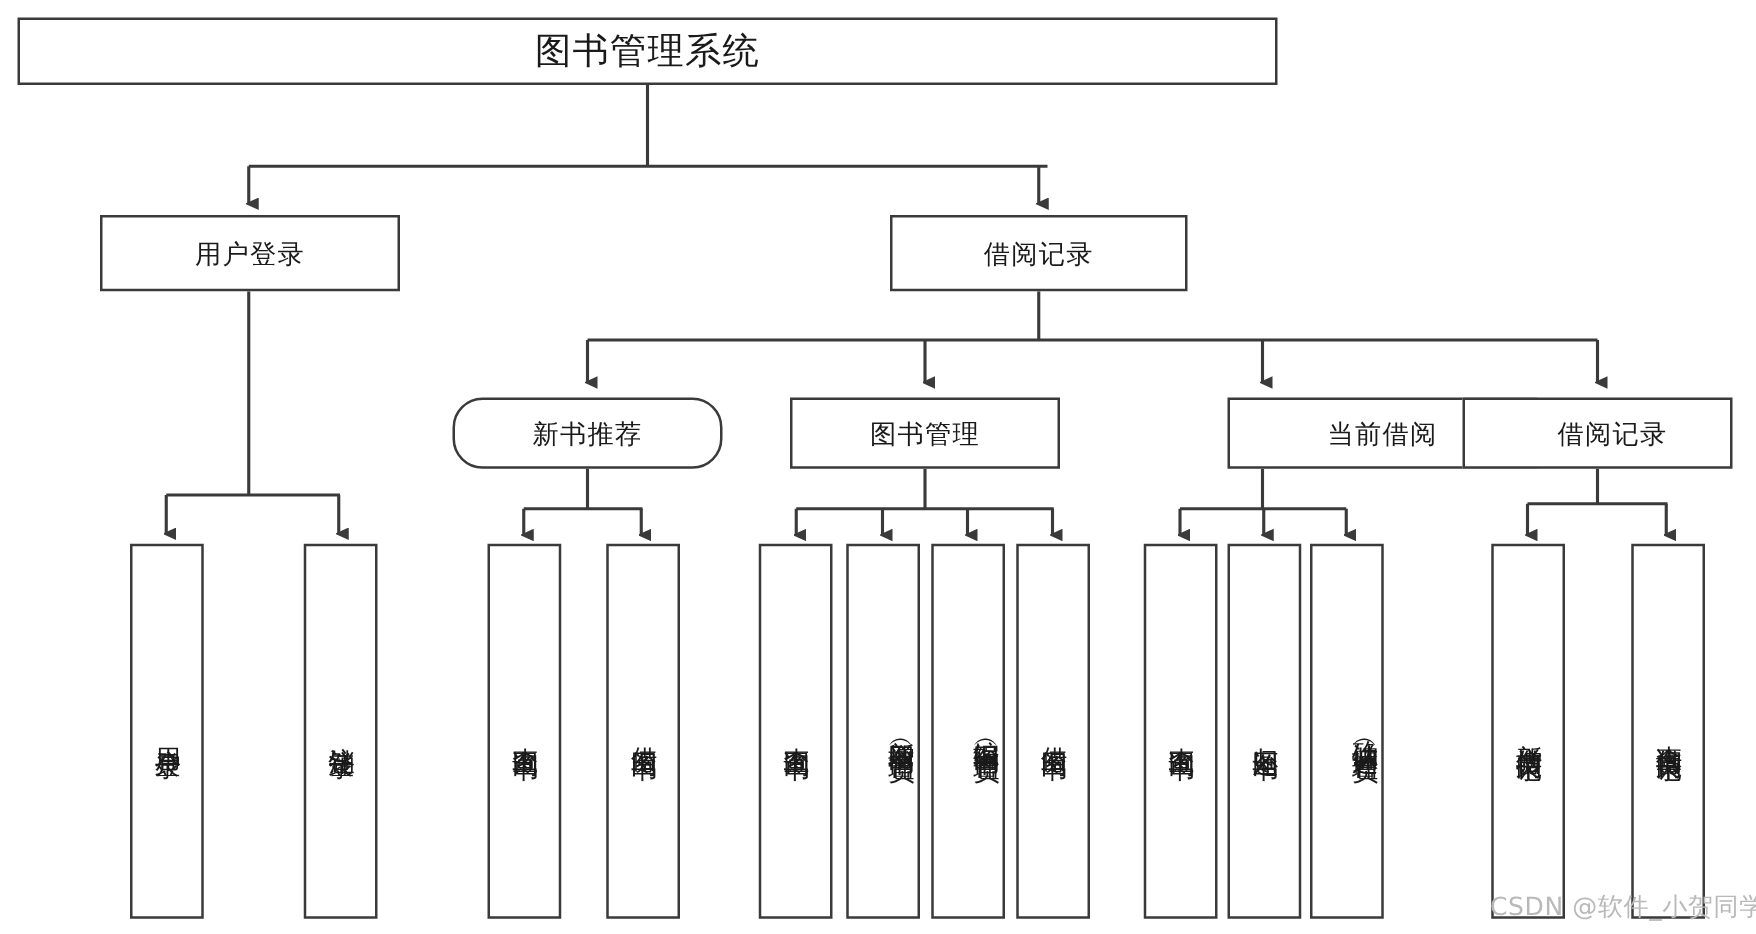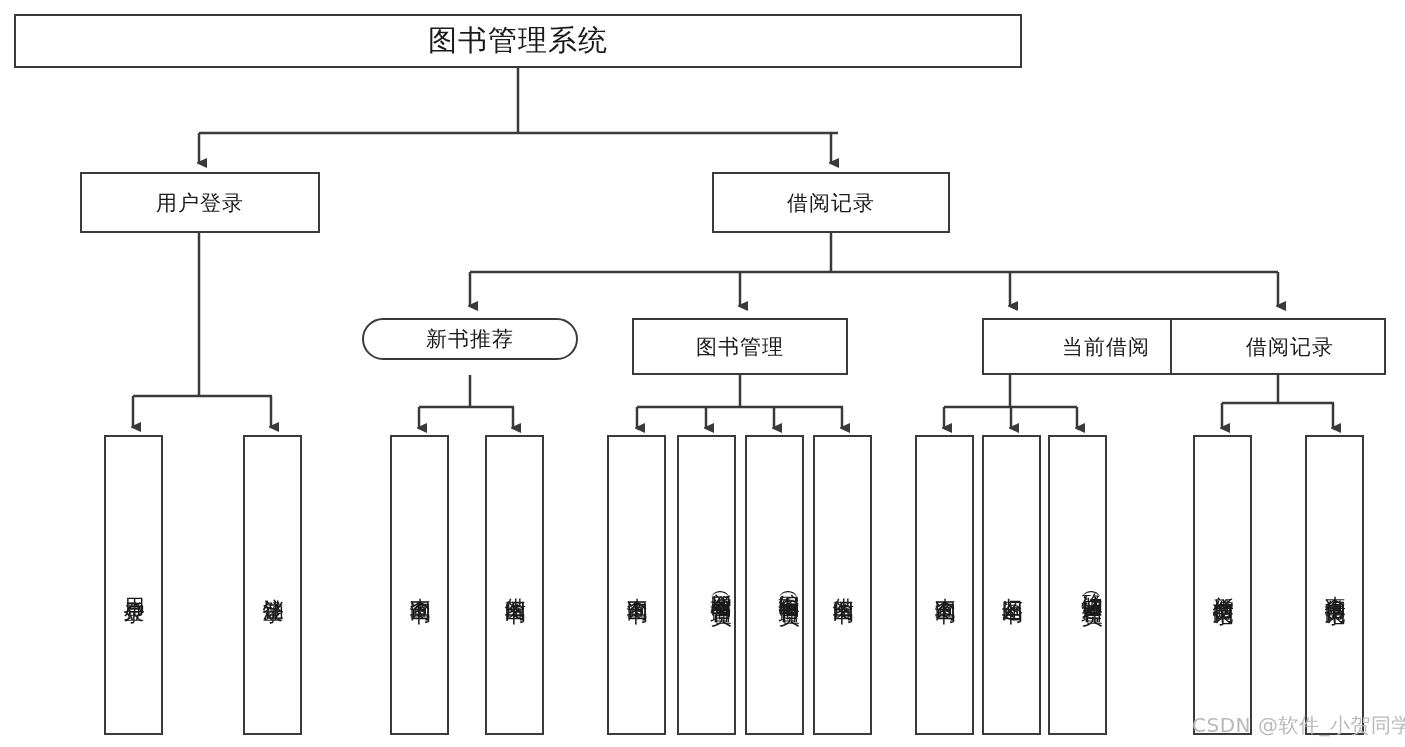--- a/index.html
+++ b/index.html
@@ -127,21 +127,21 @@
     <span>图书管理系统</span>
   </div>
 
   <div class="node horiz" style="left:80px; top:172px; width:240px; height:61px;">
     <span>用户登录</span>
   </div>
   <div class="node horiz" style="left:712px; top:172px; width:238px; height:61px;">
     <span>借阅记录</span>
   </div>
 
-  <div class="node horiz" style="left:362px; top:318px; width:216px; height:42px;border-radius:24px;">
+  <div class="node horiz" style="left:362px; top:318px; width:216px; height:57px;border-radius:24px;">
     <span>新书推荐</span>
   </div>
   <div class="node horiz" style="left:632px; top:318px; width:216px; height:57px;">
     <span>图书管理</span>
   </div>
   <div class="node horiz" style="left:942px; top:318px; width:248px; height:57px;margin-left:40px;">
     <span>当前借阅</span>
   </div>
   <div class="node horiz" style="left:1170px; top:318px; width:216px; height:57px;padding-left:24px;">
     <span>借阅记录</span>

